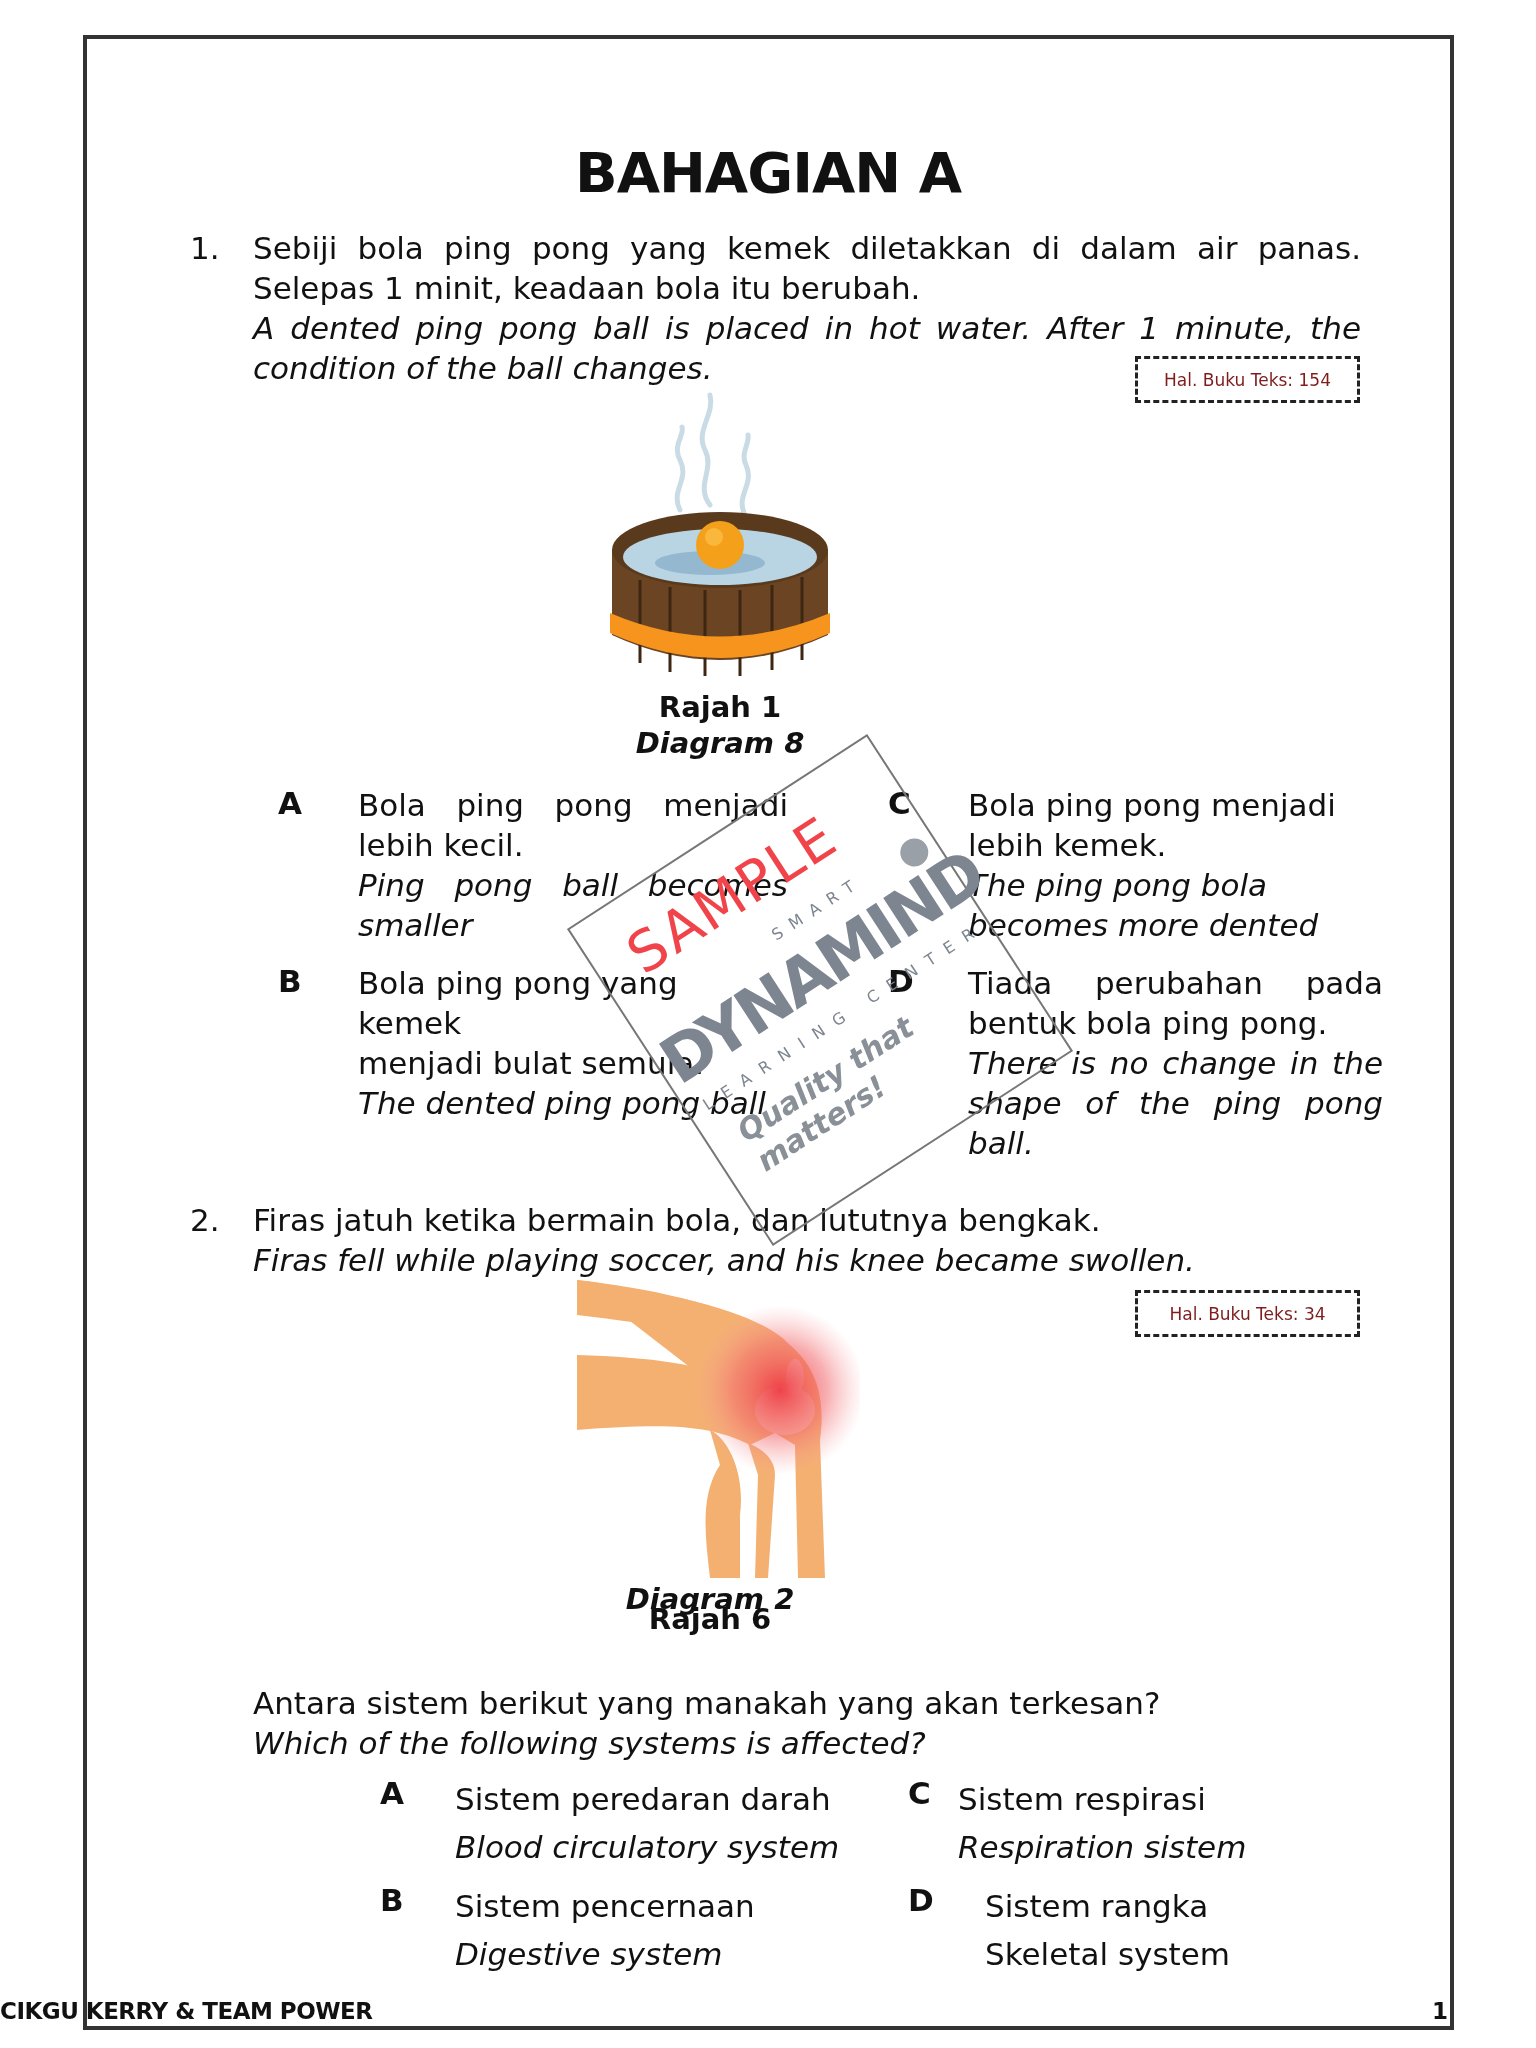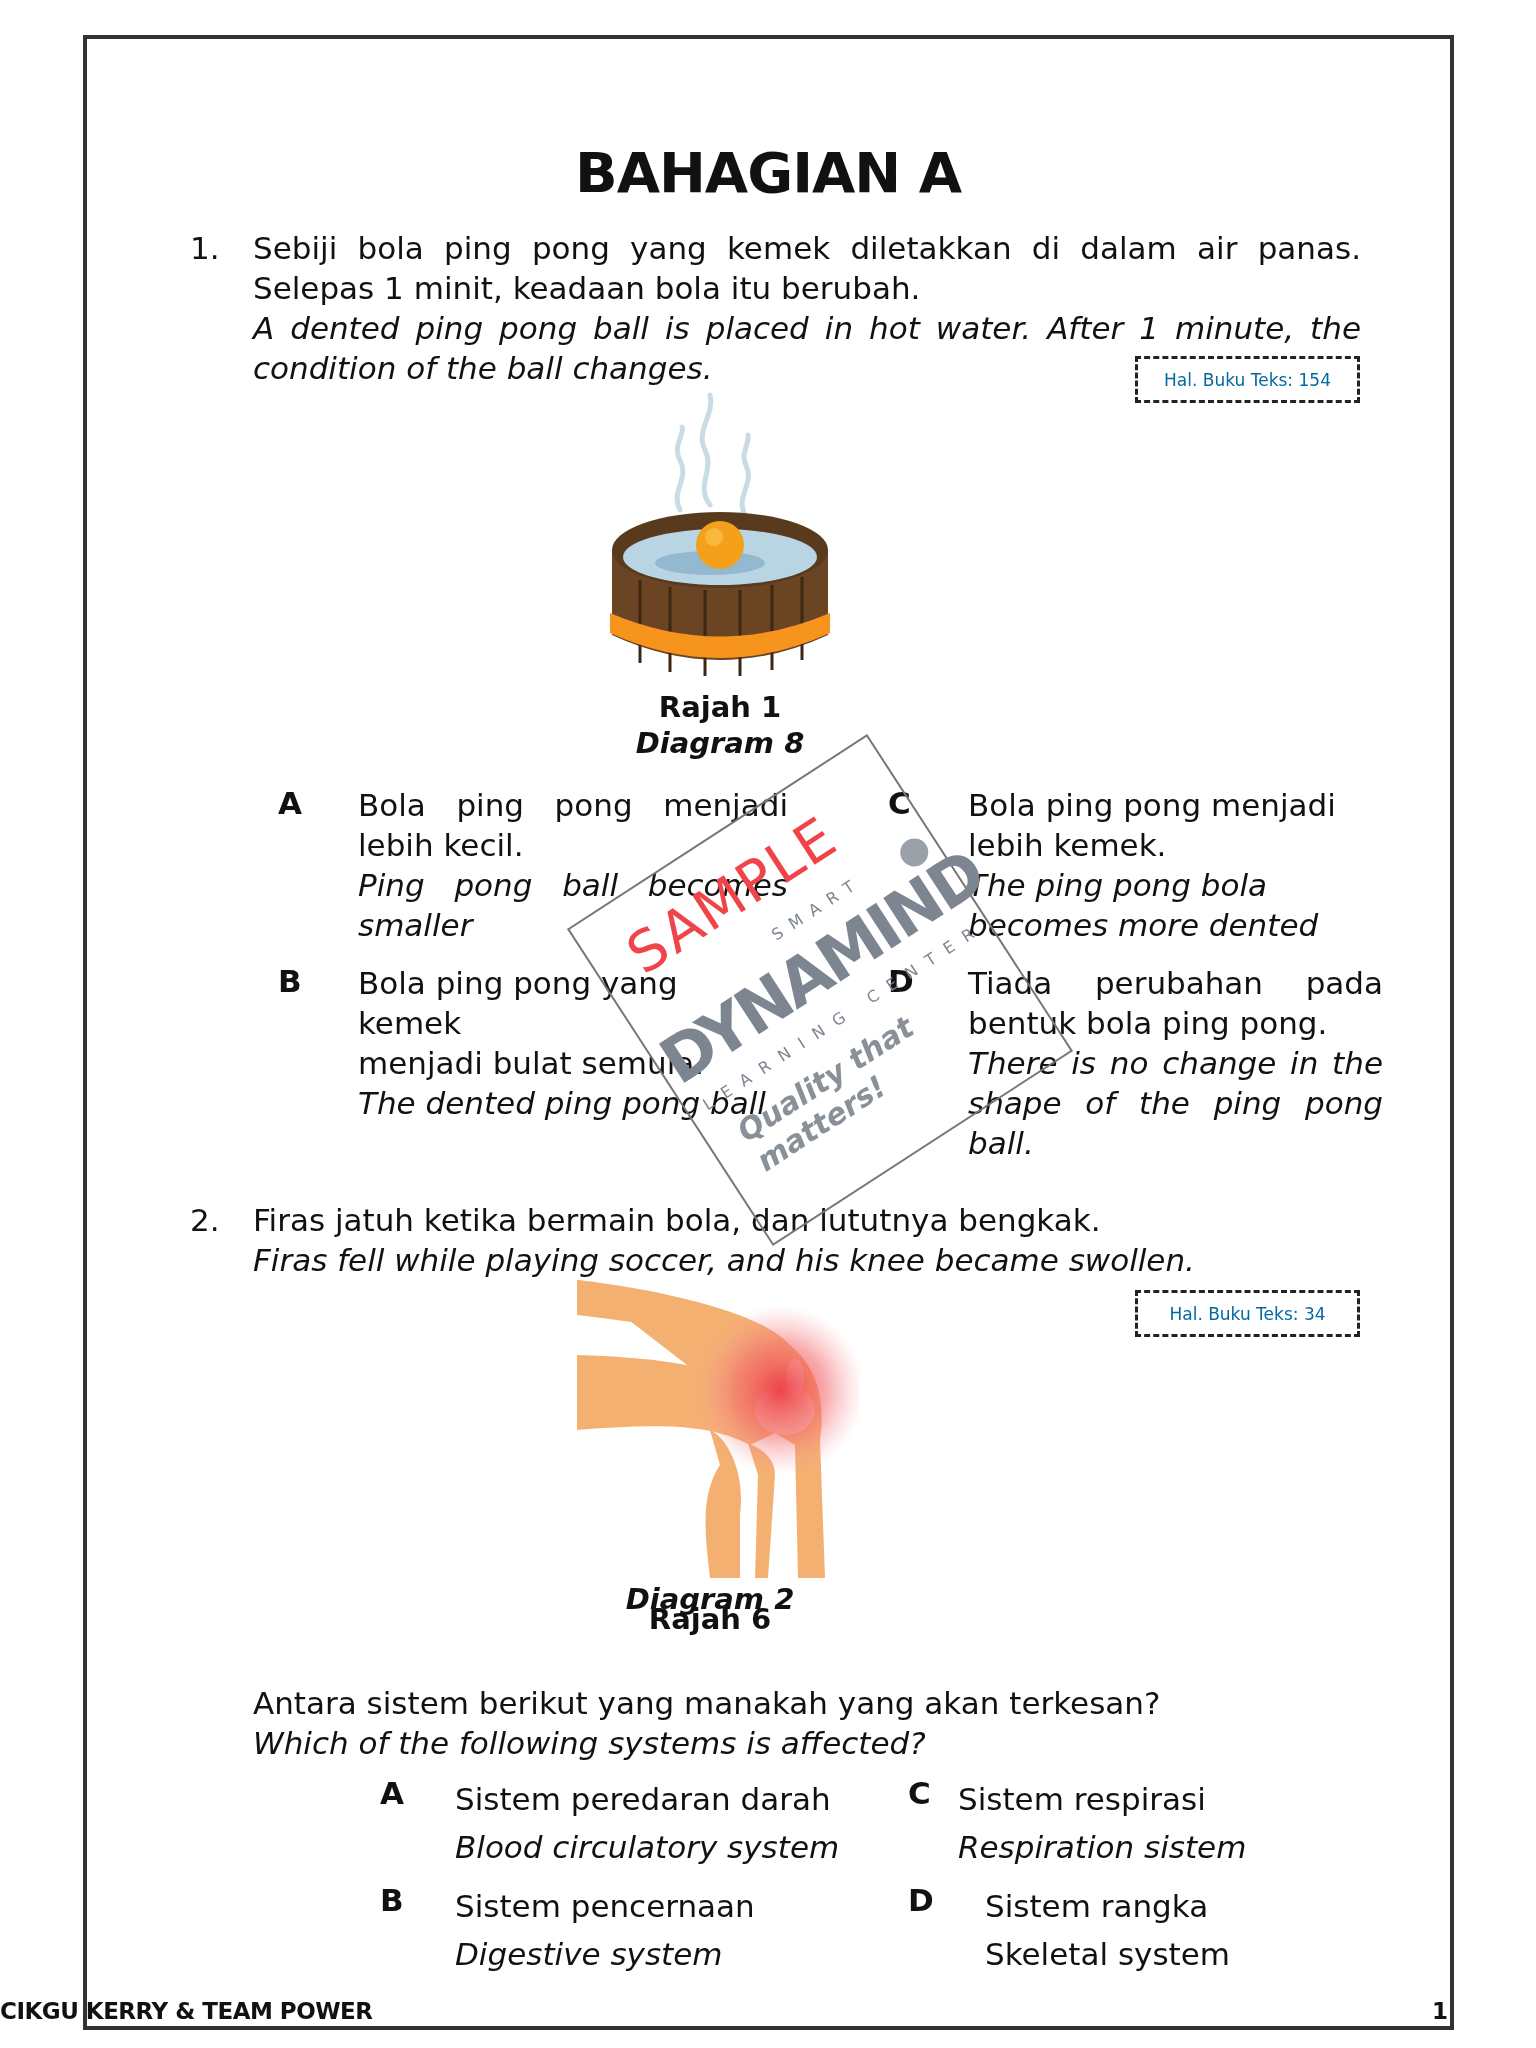--- a/index.html
+++ b/index.html
@@ -8,21 +8,21 @@
   .page-border { position:absolute; left:83px; top:35px; width:1371px; height:1995px;
                  border:4px solid #333; box-sizing:border-box; }
   .abs { position:absolute; }
   .title { left:0; width:1536px; top:140px; text-align:center; font-weight:bold;
            font-size:56px; letter-spacing:-1px; }
   .qnum { font-size:32px; }
   .line { font-size:31px; line-height:40px; white-space:nowrap; }
   .just { text-align:justify; text-align-last:justify; white-space:normal; }
   .it { font-style:italic; }
   .ref-box { border:3px dashed #222; box-sizing:border-box; font-size:17px;
-             display:flex; align-items:center; justify-content:center; color:#0369a1; }
+             display:flex; align-items:center; justify-content:center; color:#7f1d1d; }
   .caption { text-align:center; font-weight:bold; font-size:29px; line-height:38px; }
   .opt-letter { font-weight:bold; font-size:31px; }
   .opt-text { font-size:31px; line-height:40px; }
   .footer { font-weight:bold; font-size:23px; letter-spacing:-0.5px; }
   .watermark { position:absolute; left:640px; top:800px; width:360px; height:380px;
                transform:rotate(-33deg); transform-origin:center; }
 </style>
 </head>
 <body>
 

